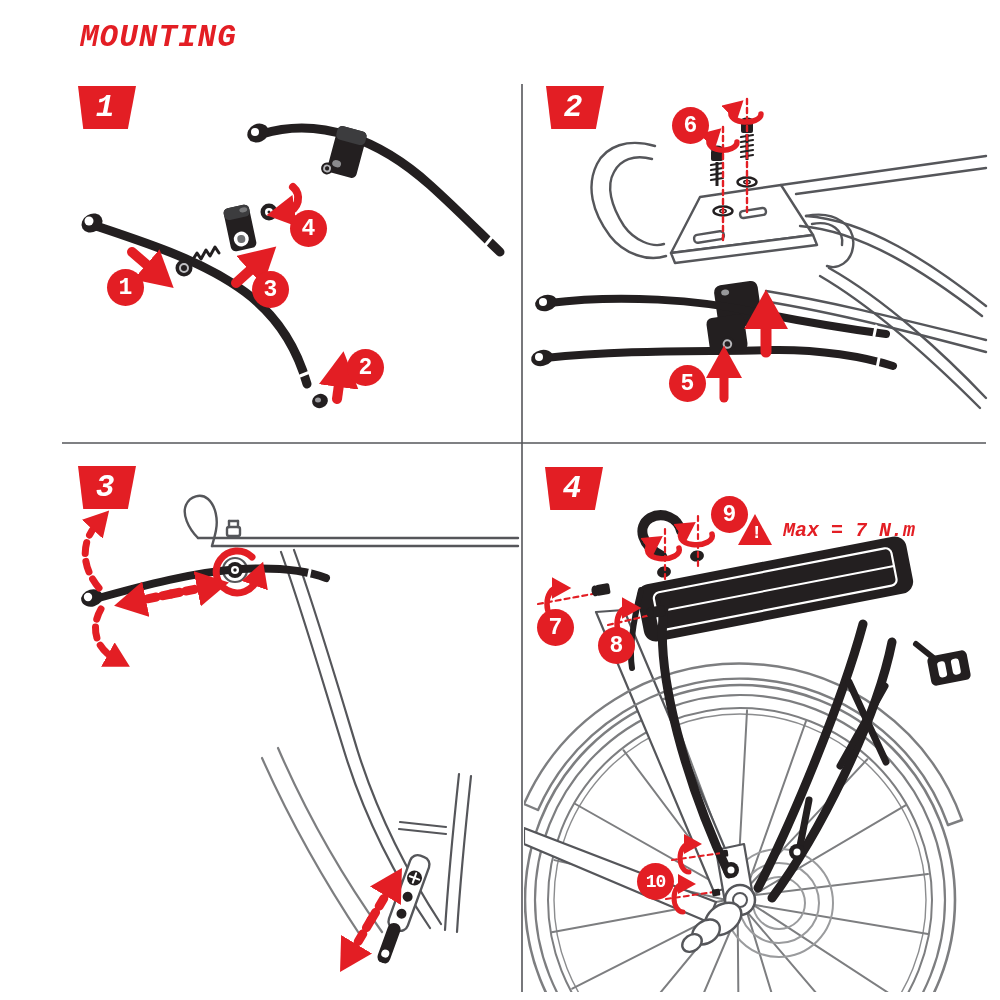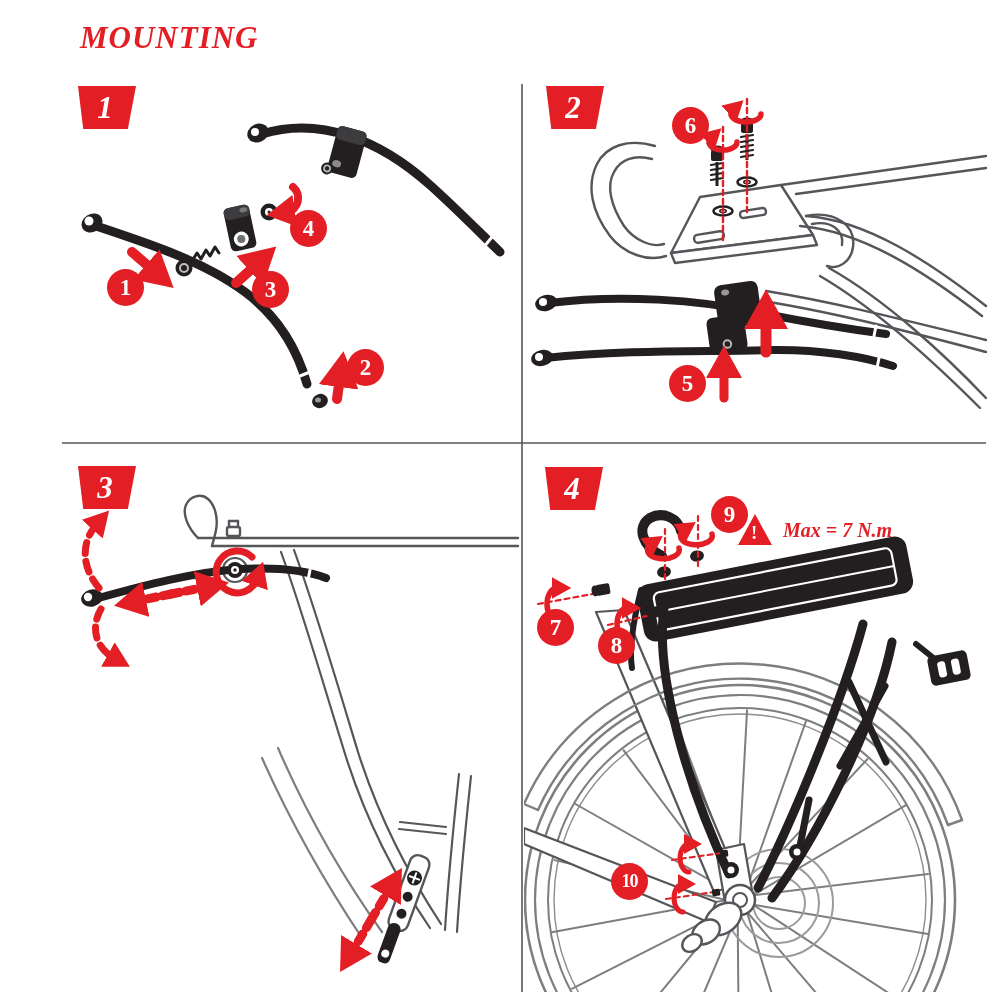--- a/index.html
+++ b/index.html
@@ -1,17 +1,17 @@
 <!DOCTYPE html>
 <html><head>
 <meta charset="utf-8">
 <style>
   html,body{margin:0;padding:0;background:#fff;}
   .page{position:relative;width:1000px;height:1000px;background:#fff;overflow:hidden;
-        font-family:Liberation Serif, serif;}
+        font-family:Liberation Mono, monospace;}
   .art{position:absolute;left:0;top:0;width:1000px;height:1000px;}
   .title{position:absolute;left:80px;top:20px;margin:0;color:#e31e24;
          font-style:italic;font-weight:bold;font-size:31px;letter-spacing:1px;}
   .badge{position:absolute;width:58px;height:43px;background:#e31e24;
          clip-path:polygon(0 0,100% 0,86% 100%,9% 100%);
          color:#fff;display:flex;align-items:center;justify-content:center;
          font-weight:bold;font-style:italic;font-size:31px;}
   .badge span{transform:translateX(-2px);}
   .step{position:absolute;width:37px;height:37px;border-radius:50%;background:#e31e24;
         color:#fff;font-weight:bold;font-size:23px;
@@ -361,21 +361,21 @@
 
 <div class="step" style="left:107px;top:269px">1</div>
 <div class="step" style="left:347px;top:349px">2</div>
 <div class="step" style="left:252px;top:271px">3</div>
 <div class="step" style="left:290px;top:210px">4</div>
 <div class="step" style="left:669px;top:365px">5</div>
 <div class="step" style="left:672px;top:107px">6</div>
 <div class="step" style="left:537px;top:609px">7</div>
 <div class="step" style="left:598px;top:627px">8</div>
 <div class="step" style="left:711px;top:496px">9</div>
-<div class="step two-digit" style="left:611px;top:863px">10</div>
+<div class="step two-digit" style="left:637px;top:863px">10</div>
 
 <div class="warning">
   <span class="tri">
         <b>!</b>
       </span>
   <span class="wtext">Max = 7 N.m</span>
 </div>
 
 </div>
 

